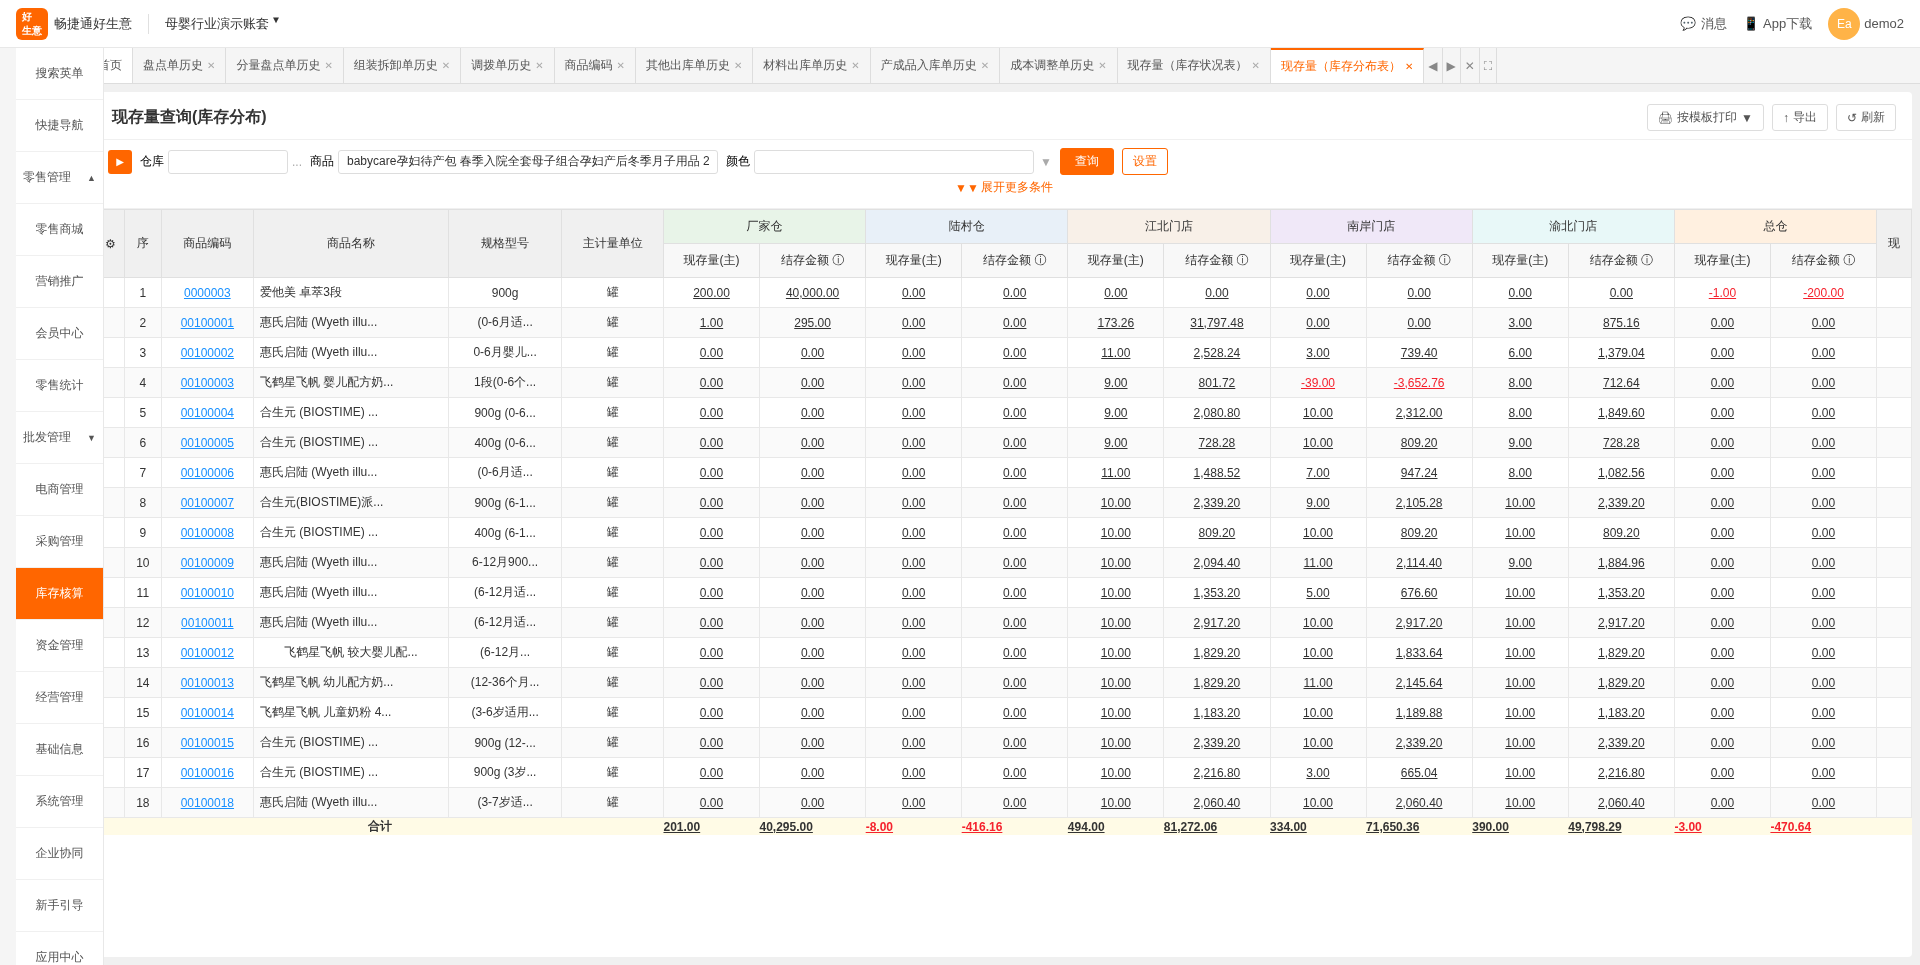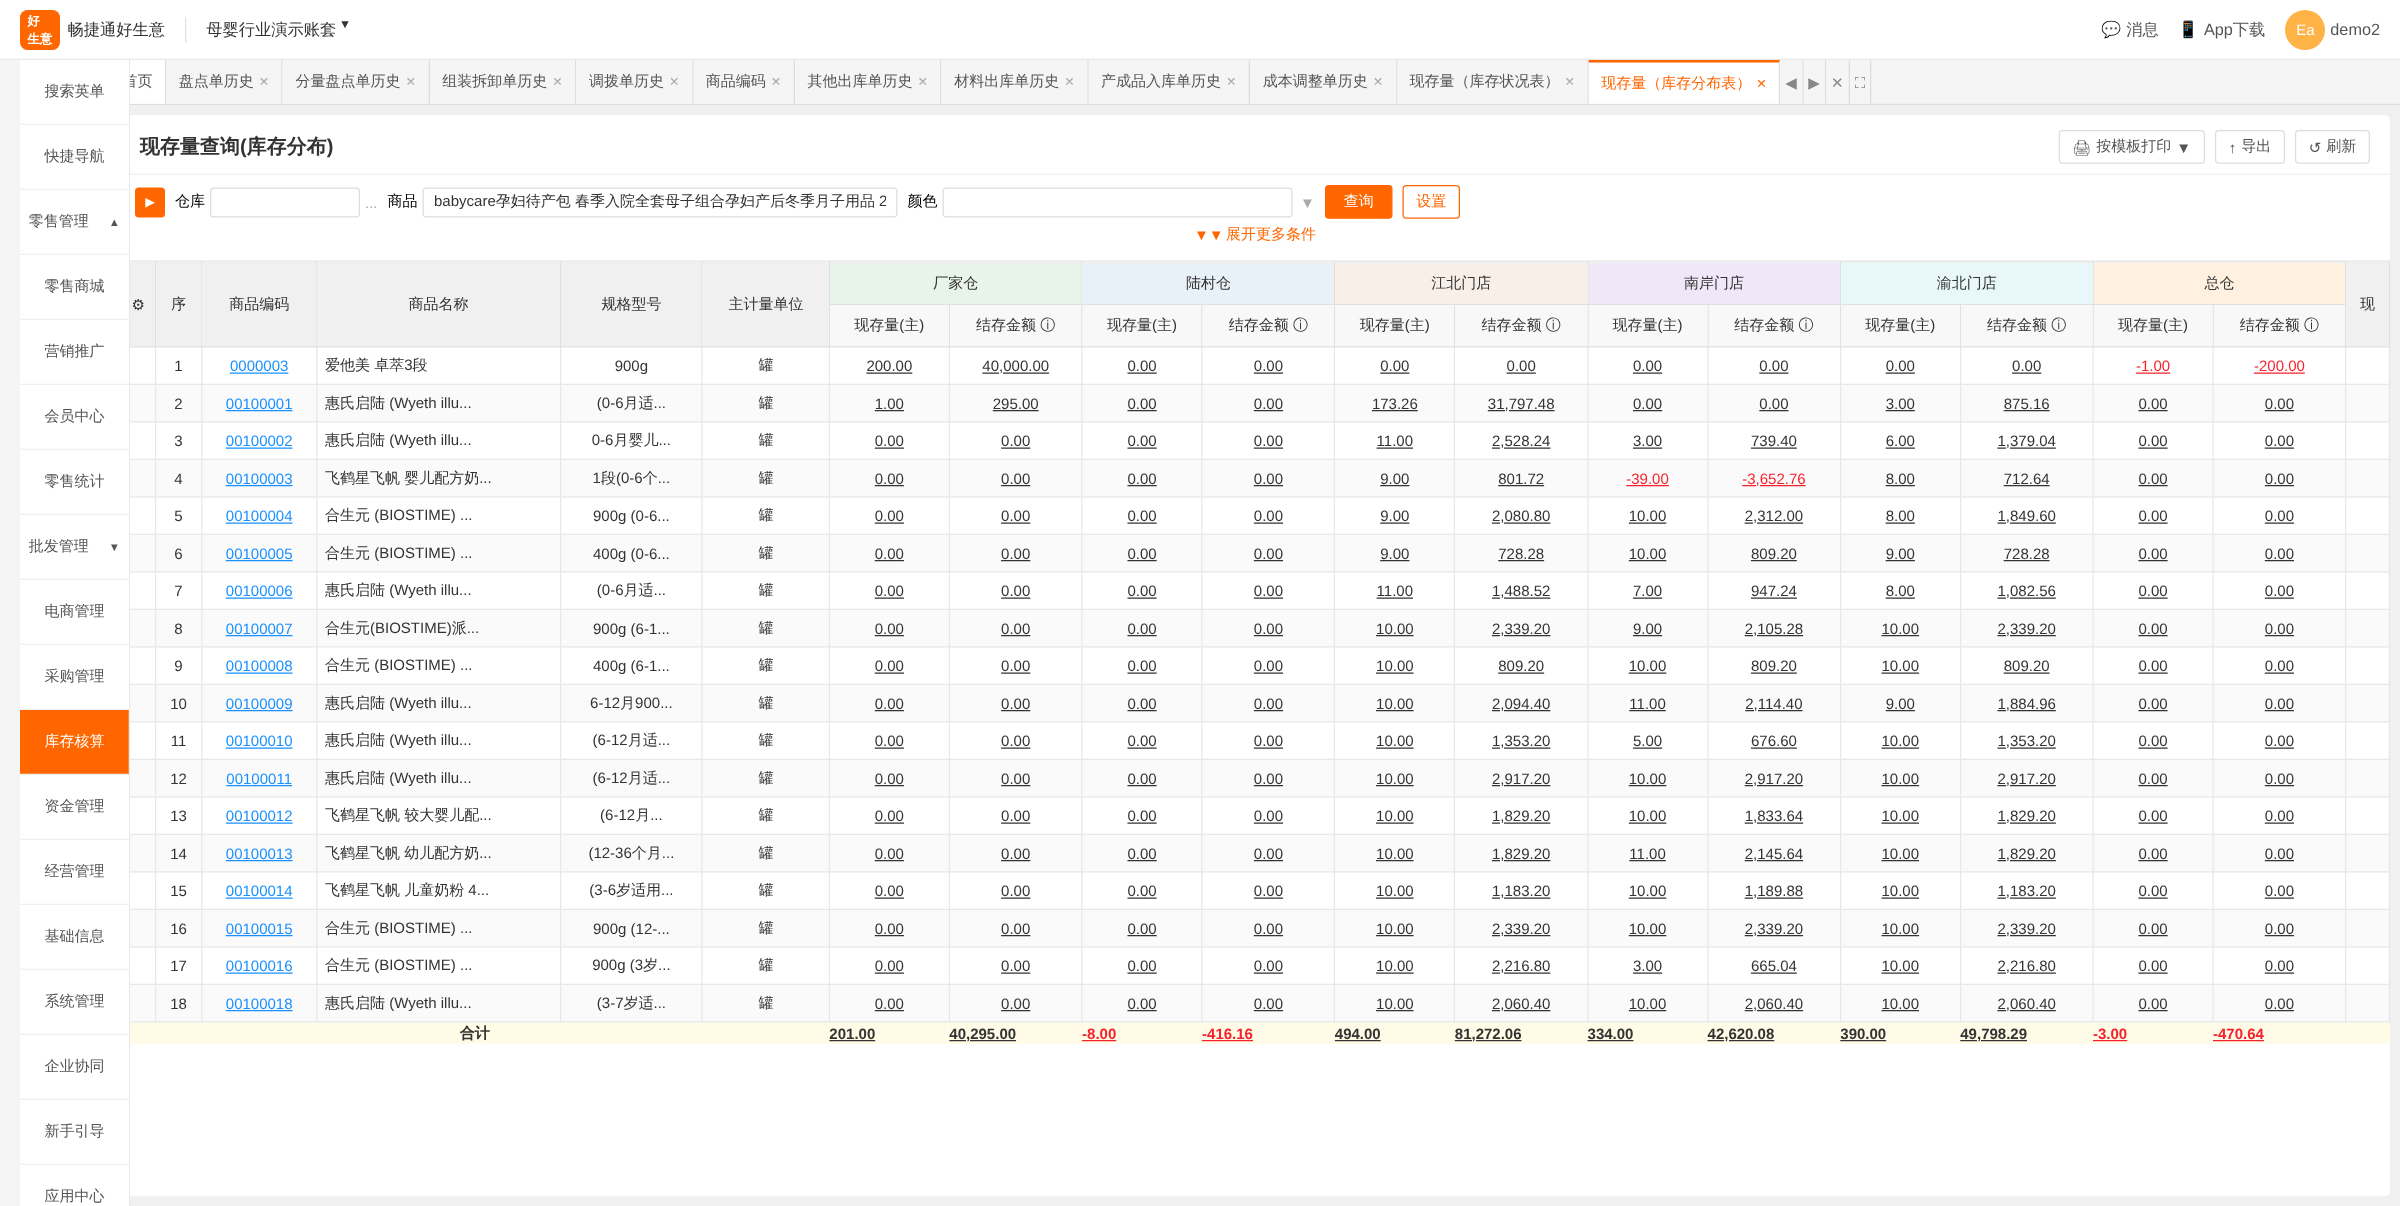--- a/index.html
+++ b/index.html
@@ -639,21 +639,21 @@
     <td class="td-num">10.00</td>
     <td class="td-num">2,917.20</td>
     <td class="td-num">0.00</td>
     <td class="td-num">0.00</td>
     <td></td>
   </tr>
             <tr>
     <td></td>
     <td>13</td>
     <td class="td-link">00100012</td>
-    <td style="text-align:left;max-width:140px;overflow:hidden;text-overflow:ellipsis;">飞鹤星飞帆 较大婴儿配...</td>
+    <td style="text-align:center;max-width:140px;overflow:hidden;text-overflow:ellipsis;">飞鹤星飞帆 较大婴儿配...</td>
     <td>(6-12月...</td>
     <td>罐</td>
     <td class="td-num">0.00</td>
     <td class="td-num">0.00</td>
     <td class="td-num">0.00</td>
     <td class="td-num">0.00</td>
     <td class="td-num">10.00</td>
     <td class="td-num">1,829.20</td>
     <td class="td-num">10.00</td>
     <td class="td-num">1,833.64</td>
@@ -772,21 +772,21 @@
         <tfoot>
           <tr class="total-row">
             <td colspan="6" style="text-align:center;font-weight:bold;">合计</td>
             <td class="td-num">201.00</td>
             <td class="td-num">40,295.00</td>
             <td class="td-num td-red">-8.00</td>
             <td class="td-num td-red">-416.16</td>
             <td class="td-num">494.00</td>
             <td class="td-num">81,272.06</td>
             <td class="td-num">334.00</td>
-            <td class="td-num">42,620.08</td>
+            <td class="td-num">71,650.36</td>
             <td class="td-num">390.00</td>
             <td class="td-num">49,798.29</td>
             <td class="td-num td-red">-3.00</td>
             <td class="td-num td-red">-470.64</td>
             <td></td>
           </tr>
         </tfoot>
       </table>
     </div>
   </div>

